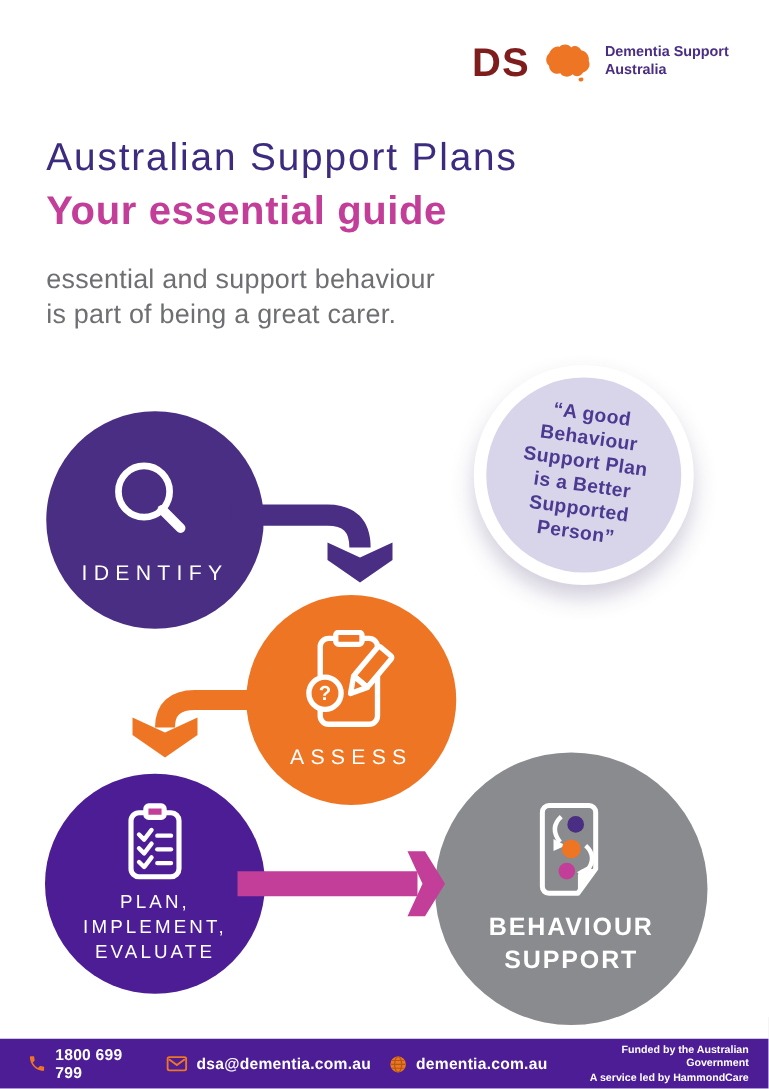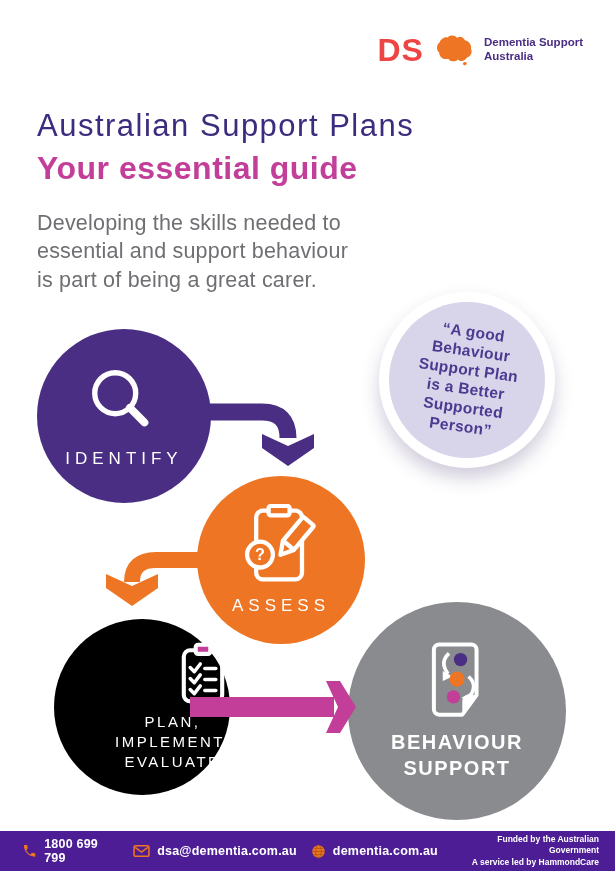--- a/index.html
+++ b/index.html
@@ -3,21 +3,21 @@
 <meta charset="utf-8">
 <style>
   html,body{margin:0;padding:0;background:#e8e8e8;}
   .page{
     position:relative;width:615px;height:871px;margin:0 auto;
     background:#ffffff;overflow:hidden;
     font-family:"Liberation Sans",sans-serif;
   }
   
   .logo{position:absolute;top:33px;right:32px;display:flex;align-items:center;gap:9px;}
-  .logo-ds{font-size:32px;font-weight:600;color:#ef4444;letter-spacing:1px;line-height:1;}
+  .logo-ds{font-size:32px;font-weight:600;color:#7f1d1d;letter-spacing:1px;line-height:1;}
   .logo-map{width:42px;height:34px;}
   .logo-name{font-size:11.5px;font-weight:700;color:#4A2E83;line-height:1.2;}
   
   .title{position:absolute;left:37px;top:108px;margin:0;font-size:31px;font-weight:400;
          color:#3C2B7E;letter-spacing:1.5px;white-space:nowrap;}
   .subtitle{position:absolute;left:37px;top:150px;margin:0;font-size:32px;font-weight:700;
          color:#C23E98;letter-spacing:0.5px;white-space:nowrap;}
   .intro{position:absolute;left:37px;top:209px;margin:0;font-size:21.5px;color:#6E6F72;
          line-height:1.32;letter-spacing:0.2px;}
   .intro span{display:block;}
@@ -28,21 +28,21 @@
   .quote-inner{width:156px;height:156px;border-radius:50%;background:#D8D4EA;
          display:flex;align-items:center;justify-content:center;}
   .quote-text{transform:rotate(8deg);text-align:center;font-size:15.5px;font-weight:700;
          color:#4C3A91;line-height:1.22;letter-spacing:0.3px;}
   .quote-text span{display:block;}
   
   .circle{position:absolute;border-radius:50%;display:flex;flex-direction:column;
          align-items:center;justify-content:center;color:#fff;text-align:center;}
   .c-identify{left:37px;top:329px;width:174px;height:174px;background:#4A2E83;}
   .c-assess{left:197px;top:476px;width:168px;height:168px;background:#EE7523;}
-  .c-plan{left:54px;top:619px;width:176px;height:176px;background:#000000;align-items:flex-end;}
+  .c-plan{left:36px;top:619px;width:176px;height:176px;background:#4c1d95;}
   .c-bsp{left:348px;top:602px;width:218px;height:218px;background:#898B8E;}
   .step-label{font-size:17px;letter-spacing:5px;margin-top:8px;}
   .step-label-multi{font-size:15px;letter-spacing:2.5px;line-height:1.35;margin-top:6px;}
   .step-label-bold{font-size:20px;font-weight:700;letter-spacing:1.5px;line-height:1.3;margin-top:10px;}
   .step-label-multi span,.step-label-bold span{display:block;}
   
   .arrows{position:absolute;left:0;top:0;width:615px;height:871px;pointer-events:none;}
   
   .footer{position:absolute;left:0;bottom:0;width:615px;height:40px;background:#4c1d95;
          display:flex;align-items:center;box-sizing:border-box;padding:0 16px 0 22px;gap:14px;}
@@ -65,21 +65,20 @@
     </svg>
     <div class="logo-name">
       <span>Dementia Support</span><br>
       <span>Australia</span>
     </div>
   </div>
 
   <h1 class="title">Australian Support Plans</h1>
   <h2 class="subtitle">Your essential guide</h2>
   <p class="intro">
-    <span>Developing the skills needed to</span>
     <span>essential and support behaviour</span>
     <span>is part of being a great carer.</span>
   </p>
 
   <div class="quote-badge">
     <div class="quote-inner">
       <div class="quote-text">
         <span>“A good</span>
         <span>Behaviour</span>
         <span>Support Plan</span>

